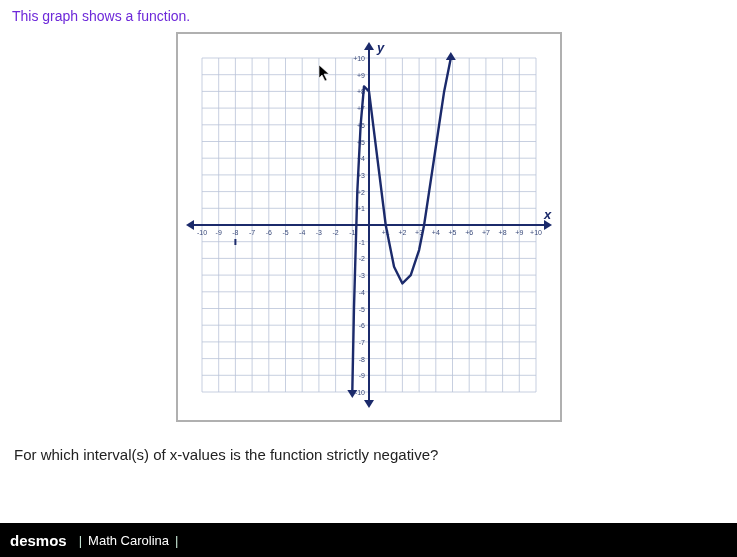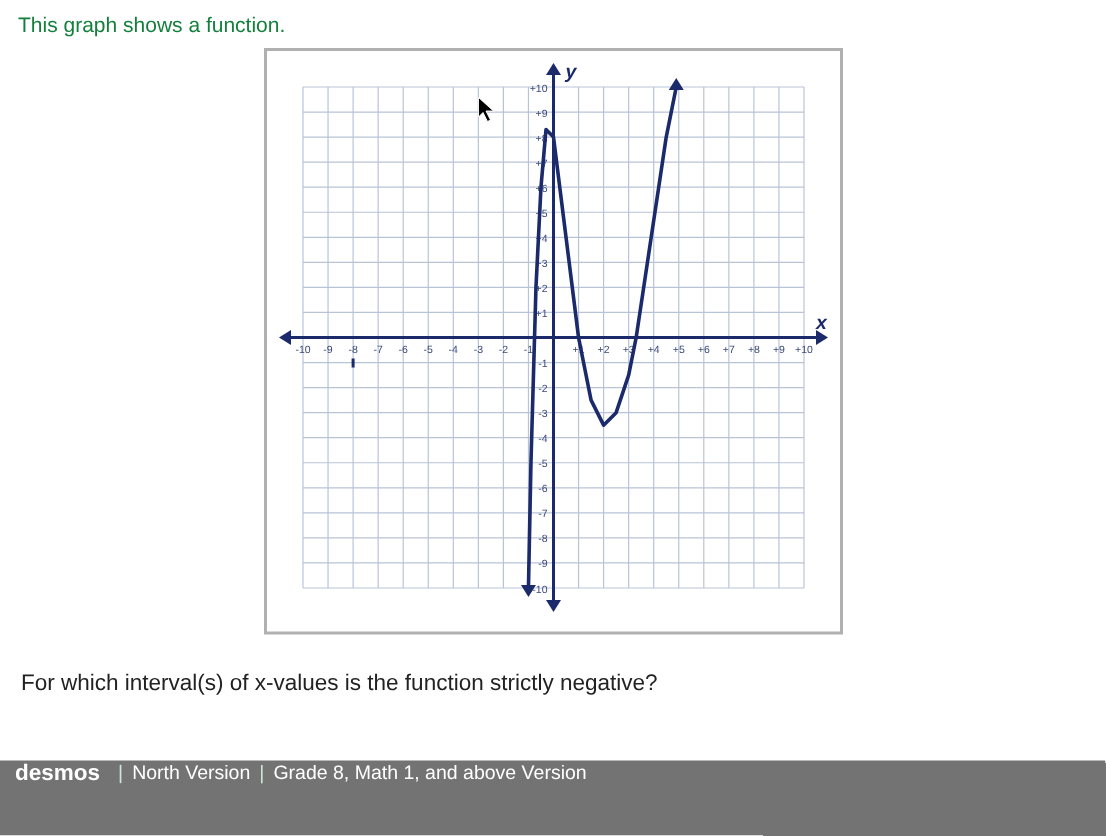--- a/index.html
+++ b/index.html
@@ -1,21 +1,21 @@
 <!DOCTYPE html>
 <html><head>
 <meta charset="utf-8">
 <style>
 *{box-sizing:border-box;margin:0;padding:0}
 body{font-family:Arial,Helvetica,sans-serif;background:#fff;width:737px;height:557px;position:relative;overflow:hidden}
-.prompt{font-size:14px;color:#15803d;padding:8px 12px 4px}
+.prompt{font-size:14px;color:#6d28d9;padding:8px 12px 4px}
 .chart-wrap{display:flex;justify-content:center;padding:4px 0 0}
 .chart{border:2px solid #b0b0b0;background:#fff;padding:6px;position:relative}
 .question{font-size:15px;color:#222;padding:24px 14px 10px}
-.footer{position:absolute;bottom:0;left:0;right:0;background:#737373;color:#fff;height:50px;display:flex;align-items:flex-start;padding:0 10px;font-size:13px}
+.footer{position:absolute;bottom:0;left:0;right:0;background:#000000;color:#fff;height:34px;display:flex;align-items:center;padding:0 10px;font-size:13px}
 .footer .brand{font-weight:700;font-size:15px;margin-right:6px}
 .footer .sep{margin:0 6px;color:#c9e8d7}
 svg text{font-family:Arial,Helvetica,sans-serif}
 .cursor{position:absolute;left:140px;top:30px;pointer-events:none}
 </style>
 </head>
 <body>
 
 <div class="prompt">This graph shows a function.</div>
 
@@ -123,16 +123,15 @@
         </svg>
     </div>
   </div>
 </div>
 
 <div class="question">For which interval(s) of x-values is the function strictly negative?</div>
 
 <div class="footer">
   <span class="brand">desmos</span>
   <span class="sep">|</span>
-  <span>North Version</span>
+  <span>Math Carolina</span>
   <span class="sep">|</span>
-  <span>Grade 8, Math 1, and above Version</span>
 </div>
 
 </body></html>

